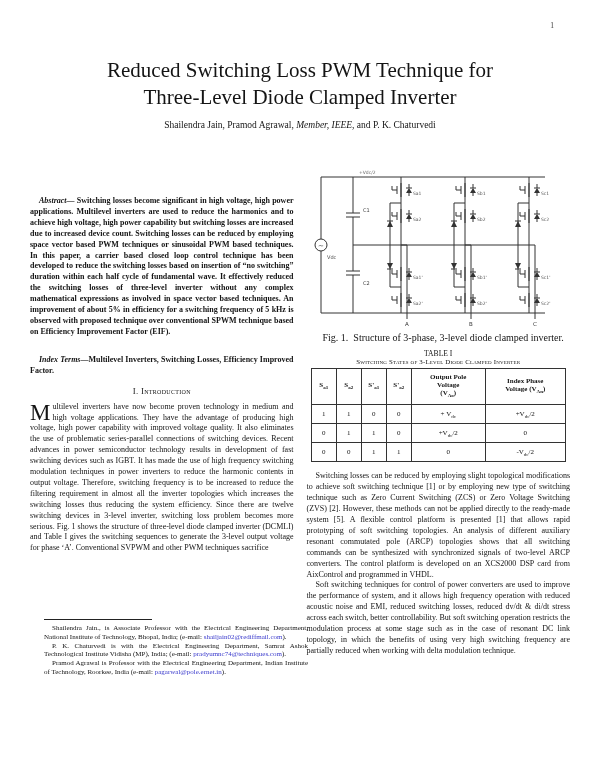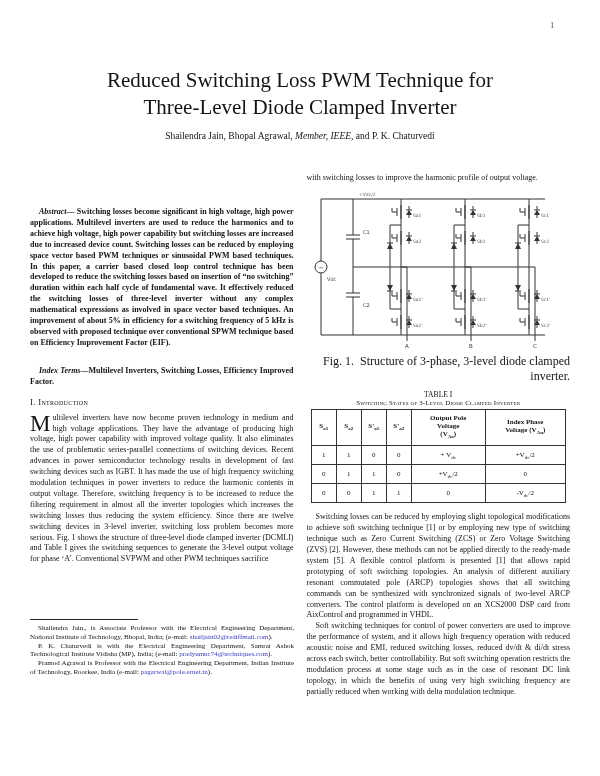--- a/index.html
+++ b/index.html
@@ -1,81 +1,80 @@
 <!DOCTYPE html>
 <html><head>
 <meta charset="utf-8">
 <style>
   html,body{margin:0;padding:0;background:#e8e8e8;}
   .page{width:600px;height:776px;margin:0 auto;background:#ffffff;position:relative;
         font-family:"Liberation Serif", serif;color:#141414;overflow:hidden;}
   .pagenum{position:absolute;top:21px;right:46px;font-size:7.5px;color:#333;}
-  .title{margin:10px;padding-top:57px;text-align:center;font-size:21px;line-height:27px;font-weight:normal;}
+  .title{margin:0;padding-top:57px;text-align:center;font-size:21px;line-height:27px;font-weight:normal;}
   .authors{margin-top:9px;text-align:center;font-size:9.5px;}
   .authors .it{font-style:italic;font-family:Liberation Serif, serif;}
   .cols{display:flex;gap:13px;padding:0 30px;margin-top:32px;}
   .col{width:264px;}
   .col-left{padding-top:17px;}
   p{margin:0;}
   .abs, .idx{font-weight:bold;font-size:8px;line-height:10.9px;text-align:justify;text-indent:9px;margin-top:17px;}
   .abs .lead{font-style:italic;}
   .idx .lead{font-style:italic;}
-  .sec-heading{margin:9px 0 6px 0;text-align:left;font-size:8.8px;font-variant:small-caps;
+  .sec-heading{margin:9px 0 6px 0;text-align:center;font-size:8.8px;font-variant:small-caps;
                letter-spacing:0.3px;font-weight:normal;}
   .body-p{font-size:8px;line-height:10.9px;text-align:justify;}
   .indent{text-indent:9px;}
   .dropcap{float:left;font-size:23px;line-height:19px;padding:1px 2px 0 0;}
-  .footnote{position:absolute;left:30px;top:619px;width:264px;font-size:7px;line-height:8.8px;text-align:justify;}
+  .footnote{position:absolute;left:44px;top:619px;width:264px;font-size:7px;line-height:8.8px;text-align:justify;}
   .fnrule{width:108px;border-top:1px solid #222;margin-bottom:4px;}
   .footnote p{text-indent:8px;}
   .email{color:#3a3acc;text-decoration:none;}
   .figwrap{margin:5px 0 0 0;text-align:center;}
-  .figcaption{font-size:12px;text-align:right;margin:1px 0 6px 10px;}
+  .figcaption{font-size:10px;text-align:left;margin:1px 0 6px 16px;}
   .tbl-title{text-align:center;font-size:7.6px;font-variant:small-caps;}
   .tbl-sub{text-align:center;font-size:6.9px;font-variant:small-caps;letter-spacing:0.2px;}
   table{border-collapse:collapse;margin:3px auto 9px auto;font-size:7px;}
   th,td{border:1px solid #333;text-align:center;padding:4px 2px;vertical-align:middle;}
   th{font-weight:bold;line-height:8px;}
   sub{font-size:5px;}
   td{height:10px;}
   .p2{margin-top:3px;}
   svg text{font-family:"DejaVu Sans", sans-serif;}
 </style>
 </head>
 <body>
 
 <div class="page">
 
   <div class="pagenum">1</div>
 
   <h1 class="title"><span>Reduced Switching Loss PWM Technique for</span><br>
     <span>Three-Level Diode Clamped Inverter</span></h1>
 
-  <div class="authors"><span>Shailendra Jain, Bhopal Agrawal, </span><span class="it">Member, IEEE</span><span>, and P. K. Chaturvedi</span></div>
+  <div class="authors"><span>Shailendra Jain, Pramod Agrawal, </span><span class="it">Member, IEEE</span><span>, and P. K. Chaturvedi</span></div>
 
   <div class="cols">
 
     <div class="col col-left">
       <p class="abs"><span class="lead">Abstract—</span><span> Switching losses become significant in high voltage, high power applications. Multilevel inverters are used to reduce the harmonics and to achieve high voltage, high power capability but switching losses are increased due to increased device count. Switching losses can be reduced by employing space vector based PWM techniques or sinusoidal PWM based techniques. In this paper, a carrier based closed loop control technique has been developed to reduce the switching losses based on insertion of “no switching” duration within each half cycle of fundamental wave. It effectively reduced the switching losses of three-level inverter without any complex mathematical expressions as involved in space vector based techniques. An improvement of about 5% in efficiency for a switching frequency of 5 kHz is observed with proposed technique over conventional SPWM technique based on Efficiency Improvement Factor (EIF).</span></p>
       <p class="idx"><span class="lead">Index Terms</span><span>—Multilevel Inverters, Switching Losses, Efficiency Improved Factor.</span></p>
 
       <h2 class="sec-heading">I. Introduction</h2>
 
       <p class="body-p"><span class="dropcap">M</span><span>ultilevel inverters have now become proven technology in medium and high voltage applications. They have the advantage of producing high voltage, high power capability with improved voltage quality. It also eliminates the use of problematic series-parallel connections of switching devices. Recent advances in power semiconductor technology results in development of fast switching devices such as IGBT. It has made the use of high frequency switching modulation techniques in power inverters to reduce the harmonic contents in output voltage. Therefore, switching frequency is to be increased to reduce the filtering requirement in almost all the inverter topologies which increases the switching losses thus reducing the system efficiency. Since there are twelve switching devices in 3-level inverter, switching loss problem becomes more serious. Fig. 1 shows the structure of three-level diode clamped inverter (DCMLI) and Table I gives the switching sequences to generate the 3-level output voltage for phase ‘A’. Conventional SVPWM and other PWM techniques sacrifice</span></p>
 
       <div class="footnote">
         <div class="fnrule"></div>
         <p><span>Shailendra Jain., is Associate Professor with the Electrical Engineering Department, National Institute of Technology, Bhopal, India; (e-mail: </span><a class="email" href="#">shailjain02@rediffmail.com</a><span>).</span></p>
         <p><span>P. K. Chaturvedi is with the Electrical Engineering Department, Samrat Ashok Technological Institute Vidisha (MP), India; (e-mail: </span><a class="email" href="#">pradyumnc74@techniques.com</a><span>).</span></p>
         <p><span>Pramod Agrawal is Professor with the Electrical Engineering Department, Indian Institute of Technology, Roorkee, India (e-mail: </span><a class="email" href="#">pagarwal@pole.ernet.in</a><span>).</span></p>
       </div>
     </div>
 
     <div class="col">
-      <p class="body-p">with switching losses to improve the harmonic profile of output voltage.</p>
 
       <div class="figwrap">
         <svg width="250" height="160" viewBox="0 0 250 160">
           <defs>
             <g id="sw" stroke="#333" stroke-width="1" fill="none">
               <line x1="0" y1="0" x2="0" y2="14"></line>
               <line x1="-4" y1="3" x2="-4" y2="11"></line>
               <line x1="-9" y1="7" x2="-4" y2="7"></line>
               <line x1="-9" y1="3" x2="-9" y2="7"></line>
               <line x1="8" y1="1" x2="8" y2="5"></line>

